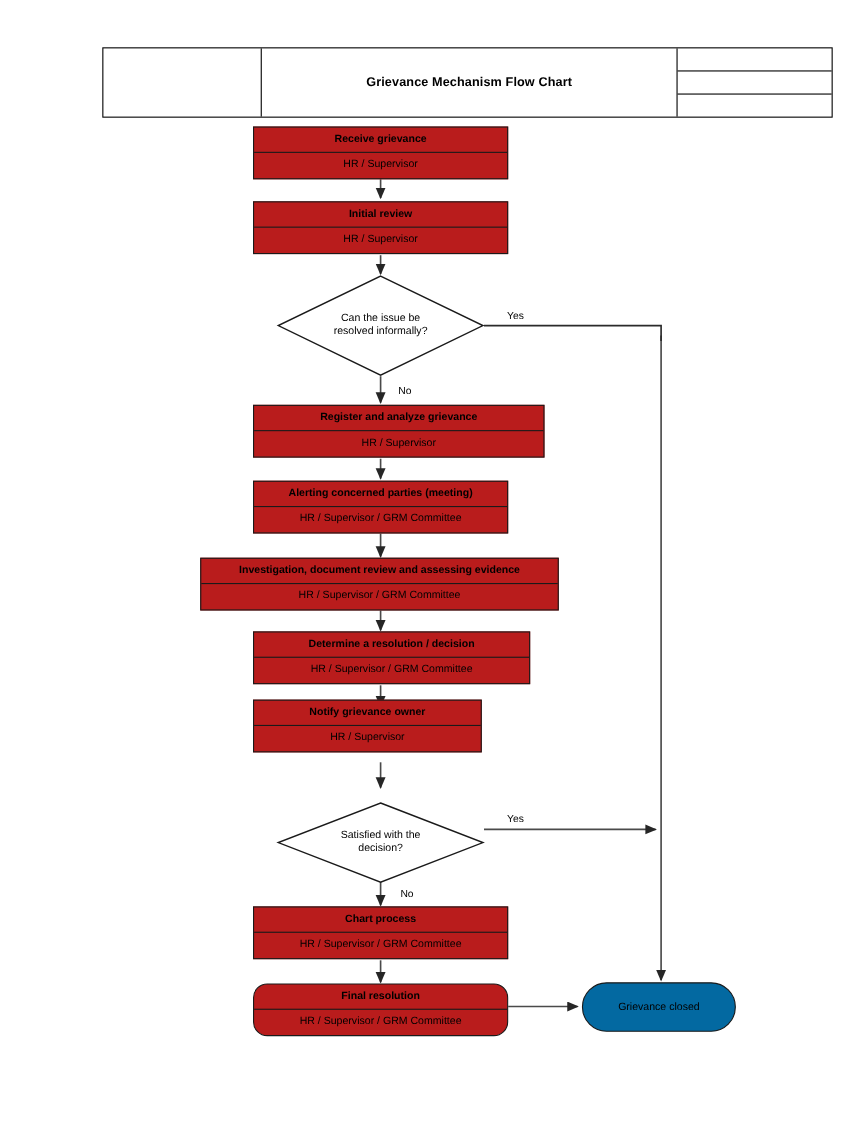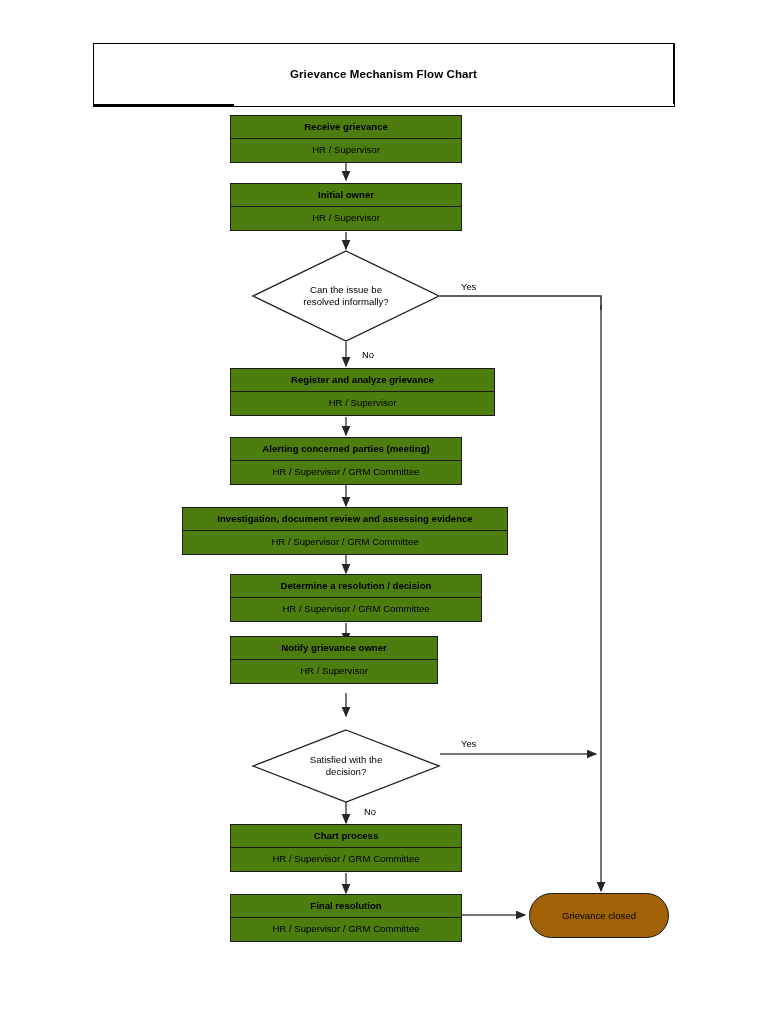--- a/index.html
+++ b/index.html
@@ -22,26 +22,25 @@
     left: 0; top: 0;
     width: 768px;
     height: 1024px;
   }
 
   
   .title-table {
     position: absolute;
     left: 93px;
     top: 43px;
-    width: 582px;
+    width: 664px;
     height: 64px;
     border: 1.4px solid #000;
     box-sizing: border-box;
     display: flex;
-    flex-direction: column;
   }
   .tt-cell-left {
     width: 144px;
     border-right: 1.4px solid #000;
     box-sizing: border-box;
   }
   .tt-cell-mid {
     flex: 1 1 auto;
     border-right: 1.4px solid #000;
     box-sizing: border-box;
@@ -66,21 +65,21 @@
     box-sizing: border-box;
     border-bottom: 1.2px solid #000;
   }
   .tt-sub:last-child { border-bottom: none; }
 
   
   .pbox {
     position: absolute;
     border: 1.3px solid #1a1a1a;
     box-sizing: border-box;
-    background: #4d7c0f;
+    background: #b91c1c;
   }
   .pbox .row {
     box-sizing: border-box;
     height: 23px;
     display: flex;
     align-items: center;
     justify-content: center;
     text-align: center;
     line-height: 1.1;
   }
@@ -115,21 +114,21 @@
     font-size: 9.6px;
     line-height: 1.28;
     pointer-events: none;
   }
 
   
   .pill {
     position: absolute;
     border: 1.6px solid #1a1a1a;
     box-sizing: border-box;
-    background: #a16207;
+    background: #0369a1;
     display: flex;
     align-items: center;
     justify-content: center;
     font-size: 9.6px;
     text-align: left;
   }
 
   
   #connectors {
     position: absolute;
@@ -208,21 +207,21 @@
   <div class="branch-label" style="left:362px; top:349px;">No</div>
   <div class="branch-label" style="left:461px; top:738px;">Yes</div>
   <div class="branch-label" style="left:364px; top:806px;">No</div>
 
   <div class="pbox" style="left:230px; top:115px; width:232px; height:48px;">
     <div class="row head">Receive grievance</div>
     <div class="row sub">HR / Supervisor</div>
   </div>
 
   <div class="pbox" style="left:230px; top:183px; width:232px; height:48px;">
-    <div class="row head">Initial owner</div>
+    <div class="row head">Initial review</div>
     <div class="row sub">HR / Supervisor</div>
   </div>
 
   <div class="diamond-wrap" style="left:252px; top:250px; width:188px; height:92px;">
     <svg width="188" height="92" viewBox="0 0 188 92">
       <polygon points="94,1 187,46 94,91 1,46" fill="#ffffff" stroke="#1a1a1a" stroke-width="1.3"></polygon>
     </svg>
     <div class="diamond-label">
       <div>
         <div>Can the issue be</div>
@@ -266,21 +265,21 @@
         <div>decision?</div>
       </div>
     </div>
   </div>
 
   <div class="pbox" style="left:230px; top:824px; width:232px; height:48px;">
     <div class="row head">Chart process</div>
     <div class="row sub">HR / Supervisor / GRM Committee</div>
   </div>
 
-  <div class="pbox" style="left:230px; top:894px; width:232px; height:48px;">
+  <div class="pbox" style="left:230px; top:894px; width:232px; height:48px;border-radius:13px;">
     <div class="row head">Final resolution</div>
     <div class="row sub">HR / Supervisor / GRM Committee</div>
   </div>
 
   <div class="pill" style="left:529px; top:893px; width:140px; height:45px; border-radius:23px;">
     <span>Grievance closed</span>
   </div>
 
 </div>
 

